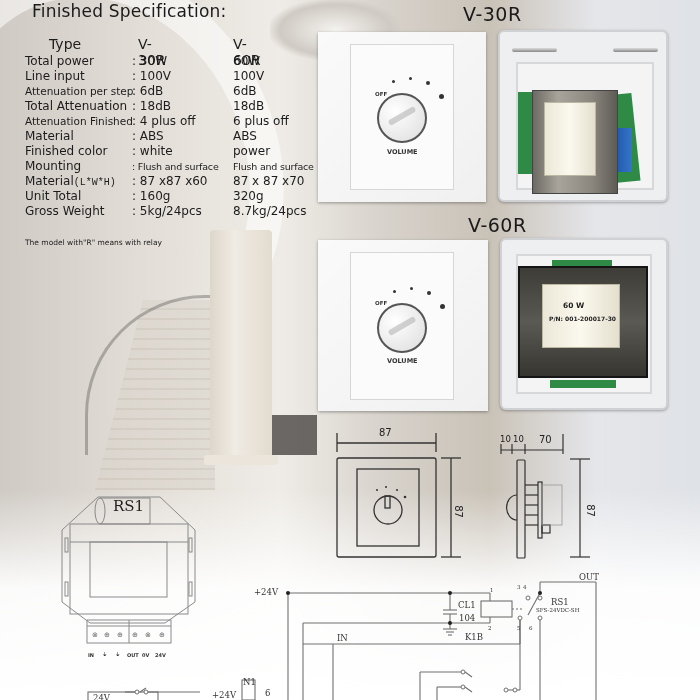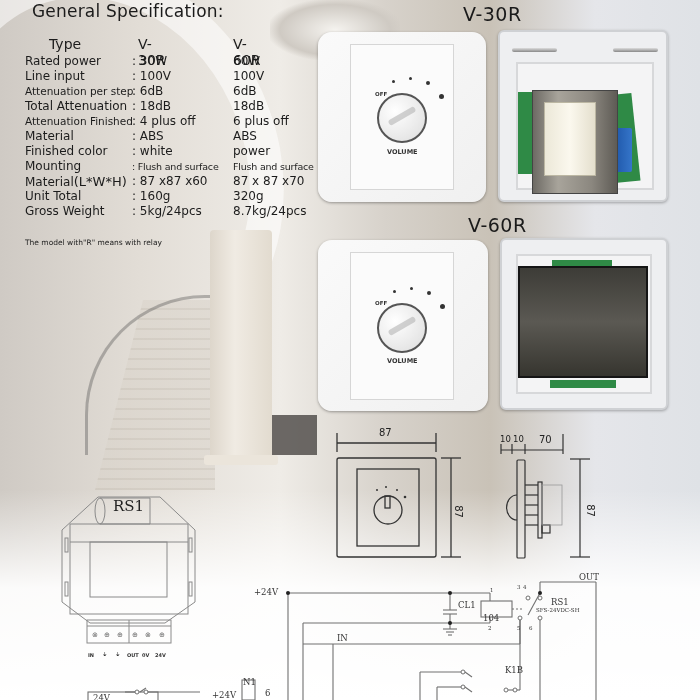--- a/index.html
+++ b/index.html
@@ -73,21 +73,21 @@
   .note {
     position: absolute; left: 25px; top: 238px; font-size: 7.5px; color: #222;
   }
 
   
   .model-label { position: absolute; font-size: 19px; color: #1a1a1a; letter-spacing: 0.5px; }
 
   
   .plate {
     position: absolute; background: linear-gradient(135deg, #fafafa, #f0f0f0);
-    border-radius: 14px; box-shadow: 0 1px 3px rgba(0,0,0,0.35);
+    border-radius: 0; box-shadow: 0 1px 3px rgba(0,0,0,0.35);
   }
   .plate-inner {
     position: absolute; border: 1px solid #d6d6d6; background: #fbfbfb;
   }
   .knob {
     position: absolute; width: 50px; height: 50px; border-radius: 50%;
     border: 2px solid #555; background: radial-gradient(circle at 35% 35%, #ffffff, #dcdcdc);
   }
   .knob::after {
     content: ""; position: absolute; left: 8px; top: 18px; width: 30px; height: 6px;
@@ -138,28 +138,28 @@
 
 <div class="bg"></div>
 <div class="bg-chandelier"></div>
 <div class="bg-arch"></div>
 <div class="bg-stair"></div>
 <div class="bg-rail"></div>
 <div class="bg-column"></div>
 <div class="bg-column-base"></div>
 <div class="bg-dark"></div>
 
-<div class="spec-title">General Specification:</div>
+<div class="spec-title">Finished Specification:</div>
 <div class="spec-table">
   <span class="spec-head" style="left:24px;">Type</span>
   <span class="spec-head" style="left:113px;">V-30R</span>
   <span class="spec-head" style="left:208px;">V-60R</span>
 
   <div class="spec-row" style="top:18px;">
-    <span class="c-label">Rated power</span>
+    <span class="c-label">Total power</span>
     <span class="c-v30">: 30W</span>
     <span class="c-v60">60W</span>
   </div>
   <div class="spec-row" style="top:33px;">
     <span class="c-label">Line input</span>
     <span class="c-v30">: 100V</span>
     <span class="c-v60">100V</span>
   </div>
   <div class="spec-row" style="top:48px;">
     <span class="c-label" style="font-size:10.5px;">Attenuation per step</span>
@@ -185,21 +185,21 @@
     <span class="c-label">Finished color</span>
     <span class="c-v30">: white</span>
     <span class="c-v60">power</span>
   </div>
   <div class="spec-row" style="top:123px;">
     <span class="c-label">Mounting</span>
     <span class="c-v30 small">: Flush and surface</span>
     <span class="c-v60 small">Flush and surface</span>
   </div>
   <div class="spec-row" style="top:138px;">
-    <span class="c-label"><span style="position:static;">Material</span><span style="position:static;font-size:13px;">(L*W*H)</span></span>
+    <span class="c-label"><span style="position:static;">Material</span><span style="position:static;font-size:10px;font-family:Liberation Mono, monospace;">(L*W*H)</span></span>
     <span class="c-v30">: 87 x87 x60</span>
     <span class="c-v60">87 x 87 x70</span>
   </div>
   <div class="spec-row" style="top:153px;">
     <span class="c-label">Unit Total</span>
     <span class="c-v30">: 160g</span>
     <span class="c-v60">320g</span>
   </div>
   <div class="spec-row" style="top:168px;">
     <span class="c-label">Gross Weight</span>
@@ -244,20 +244,24 @@
   <div class="off-lbl" style="left:57px; top:60px;">OFF</div>
   <div class="knob" style="left:59px; top:63px;"></div>
   <div class="vol-lbl" style="left:69px; top:117px;">VOLUME</div>
 </div>
 
 <div class="backbox" style="left:500px; top:238px; width:168px; height:172px;">
   <div class="backbox-inner" style="left:14px; top:14px; width:136px; height:140px;"></div>
   <div class="pcb" style="left:50px; top:20px; width:60px; height:6px;"></div>
   <div class="pcb" style="left:48px; top:140px; width:66px; height:8px;"></div>
   <div class="xformer-black" style="left:16px; top:26px; width:130px; height:112px;"></div>
+  <div class="xformer-coil" style="left:40px; top:44px; width:78px; height:64px;">
+    <div class="coil-text lg" style="left:20px; top:16px;">60 W</div>
+    <div class="coil-text" style="left:6px; top:30px;">P/N: 001-200017-30</div>
+  </div>
 </div>
 
 <svg class="drawing-svg" style="left:320px; top:410px;" width="160" height="160">
   <g stroke="#333" fill="none" stroke-width="1.3">
     <line x1="17" y1="23" x2="17" y2="42"></line>
     <line x1="116" y1="23" x2="116" y2="42"></line>
     <line x1="17" y1="33" x2="116" y2="33"></line>
     <rect x="17" y="48" width="99" height="99" rx="2"></rect>
     <rect x="37" y="59" width="62" height="77"></rect>
     <circle cx="68" cy="100" r="14"></circle>
@@ -403,28 +407,28 @@
     <circle cx="463" cy="112" r="2"></circle>
     <circle cx="463" cy="127" r="2"></circle>
     <circle cx="506" cy="130" r="2"></circle>
     <circle cx="515" cy="130" r="2"></circle>
     <circle cx="137" cy="132" r="2"></circle>
     <circle cx="146" cy="132" r="2"></circle>
   </g>
 </svg>
 <div class="sch-text" style="left:254px; top:587px;">+24V</div>
 <div class="sch-text" style="left:458px; top:600px;">CL1</div>
-<div class="sch-text" style="left:483px; top:613px;">104</div>
+<div class="sch-text" style="left:459px; top:613px;">104</div>
 <div class="sch-text" style="left:551px; top:597px;">RS1</div>
 <div class="sch-text sm" style="left:536px; top:607px;">SFS-24VDC-SH</div>
 <div class="sch-text tiny" style="left:490px; top:587px;">1</div>
 <div class="sch-text tiny" style="left:488px; top:625px;">2</div>
 <div class="sch-text tiny" style="left:517px; top:584px;">3</div>
 <div class="sch-text tiny" style="left:523px; top:584px;">4</div>
 <div class="sch-text tiny" style="left:517px; top:625px;">5</div>
 <div class="sch-text tiny" style="left:529px; top:625px;">6</div>
 <div class="sch-text" style="left:337px; top:633px;">IN</div>
 <div class="sch-text" style="left:579px; top:572px;">OUT</div>
-<div class="sch-text" style="left:465px; top:665px;margin-left:40px;">K1B</div>
+<div class="sch-text" style="left:465px; top:632px;">K1B</div>
 <div class="sch-text" style="left:243px; top:677px;">N1</div>
 <div class="sch-text" style="left:212px; top:690px;">+24V</div>
 <div class="sch-text" style="left:265px; top:688px;">6</div>
 <div class="sch-text" style="left:93px; top:693px;">24V</div>
 
 </body></html>

